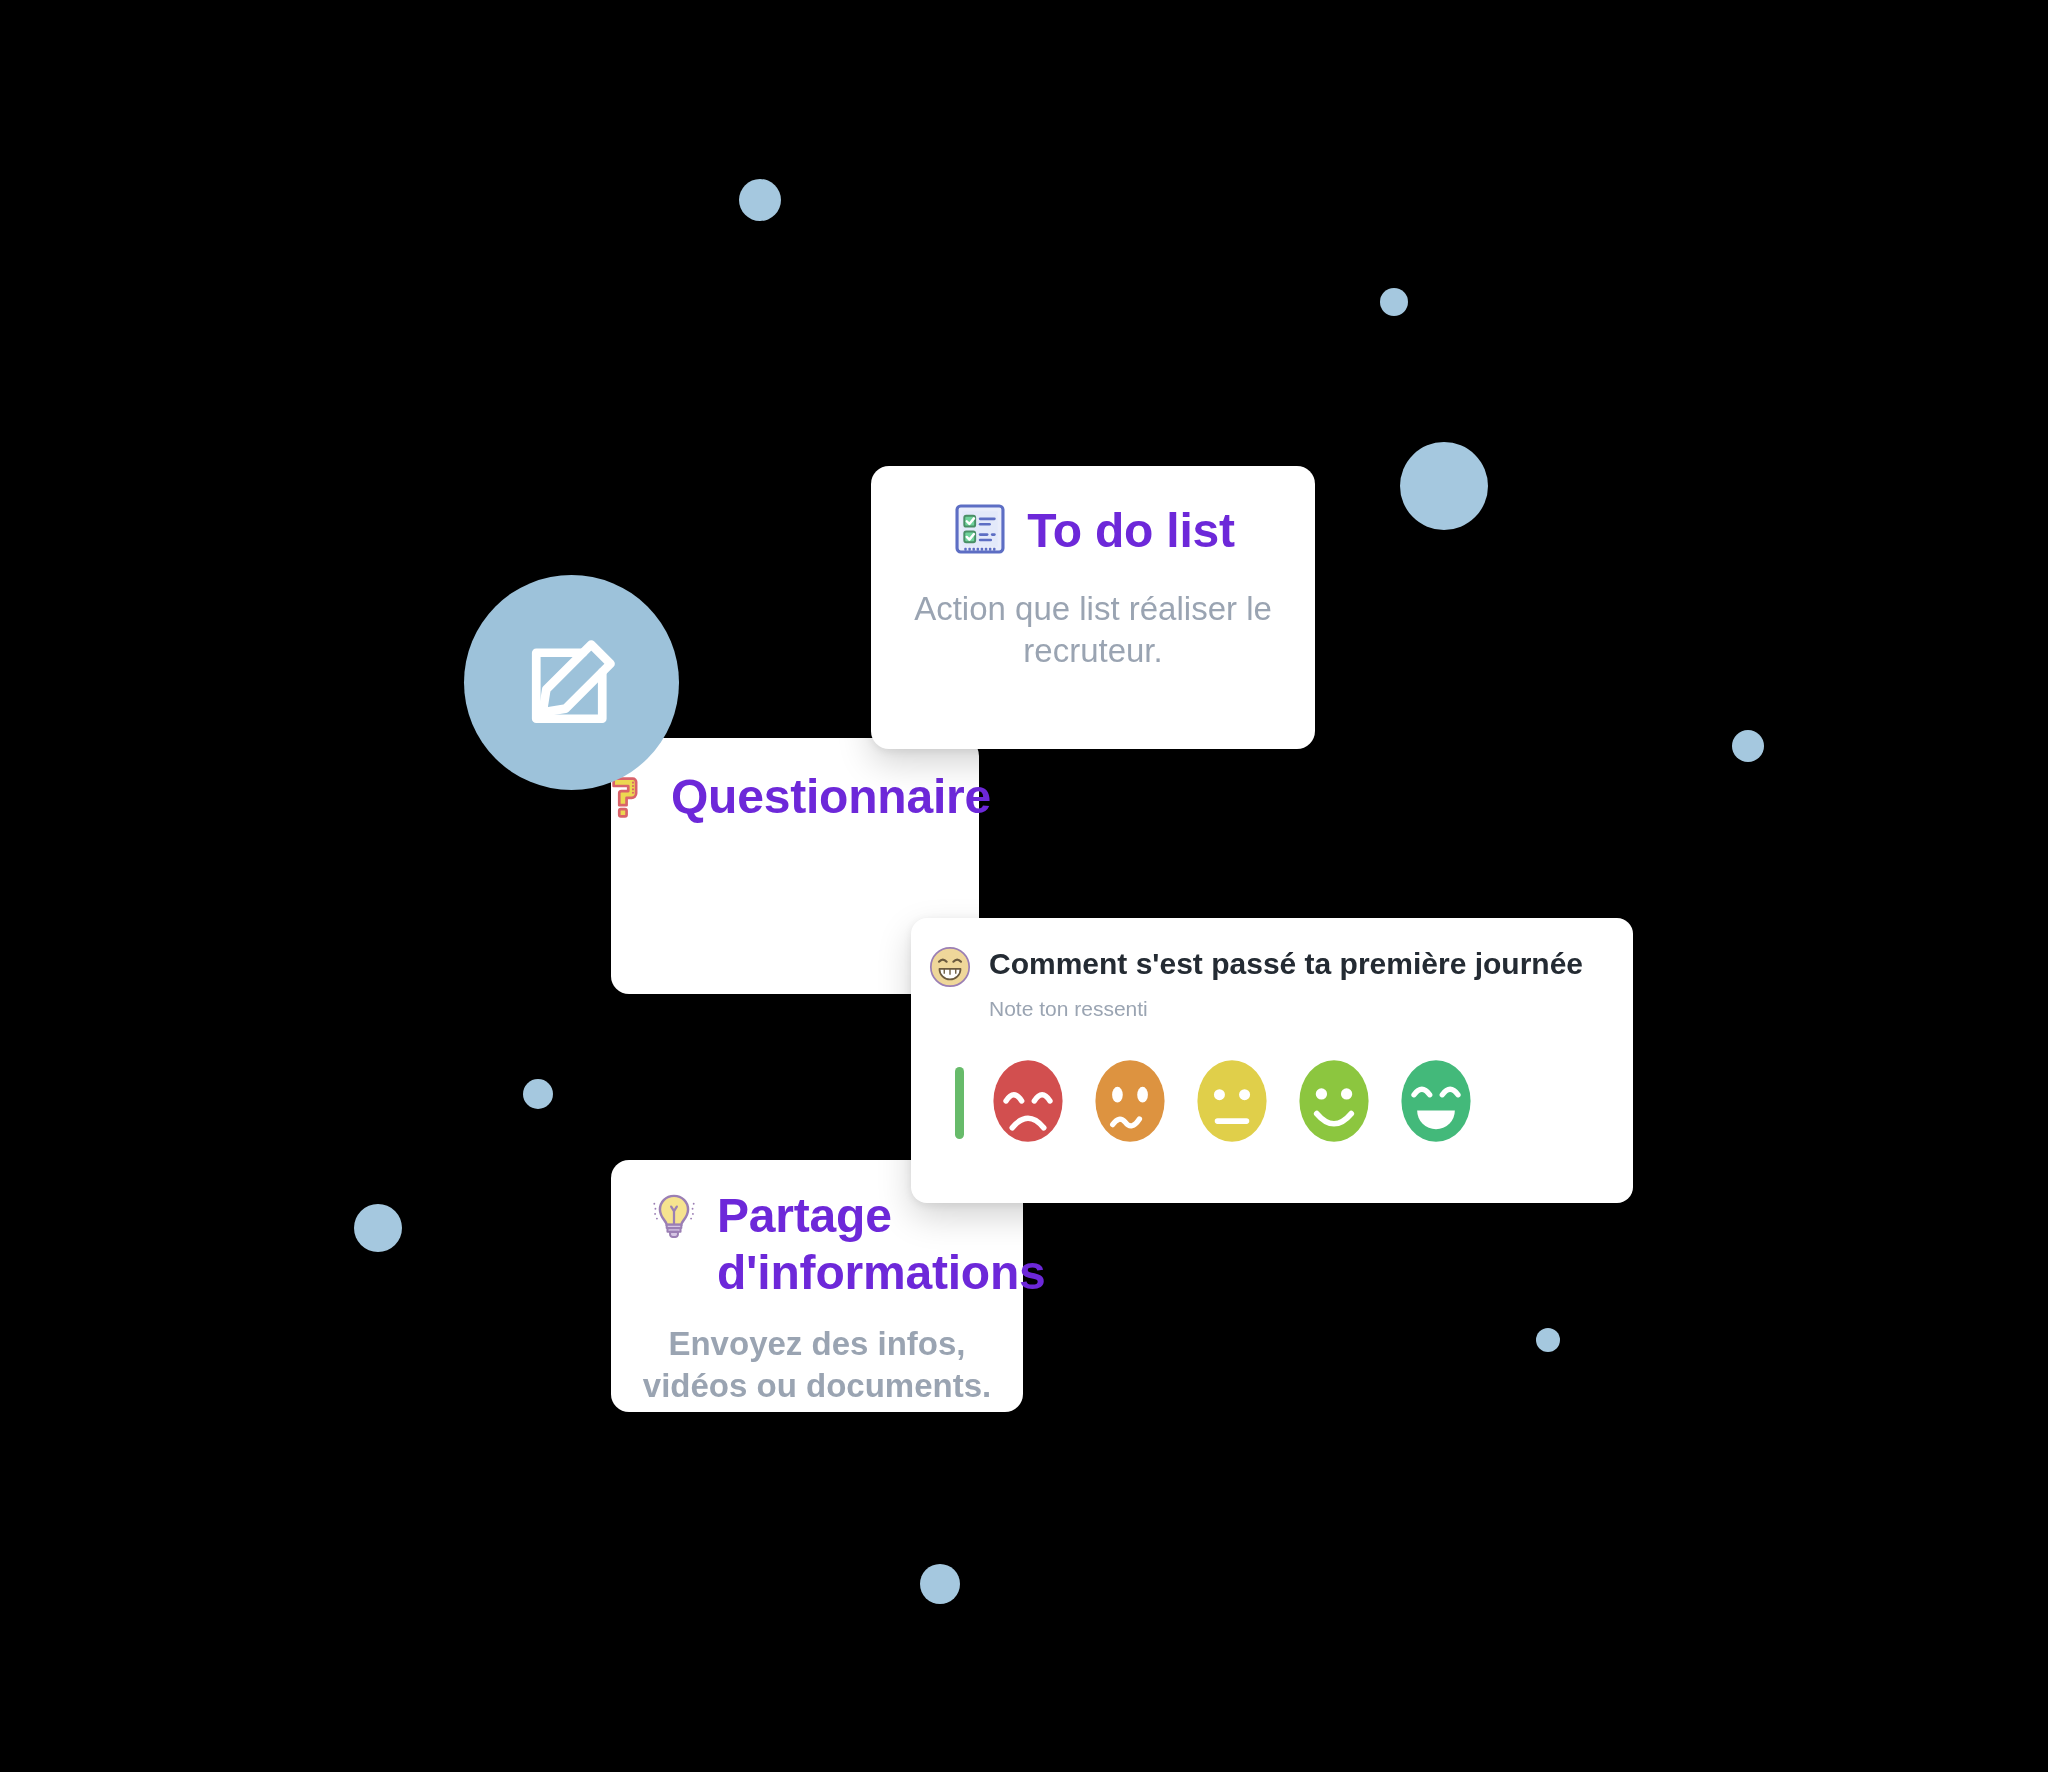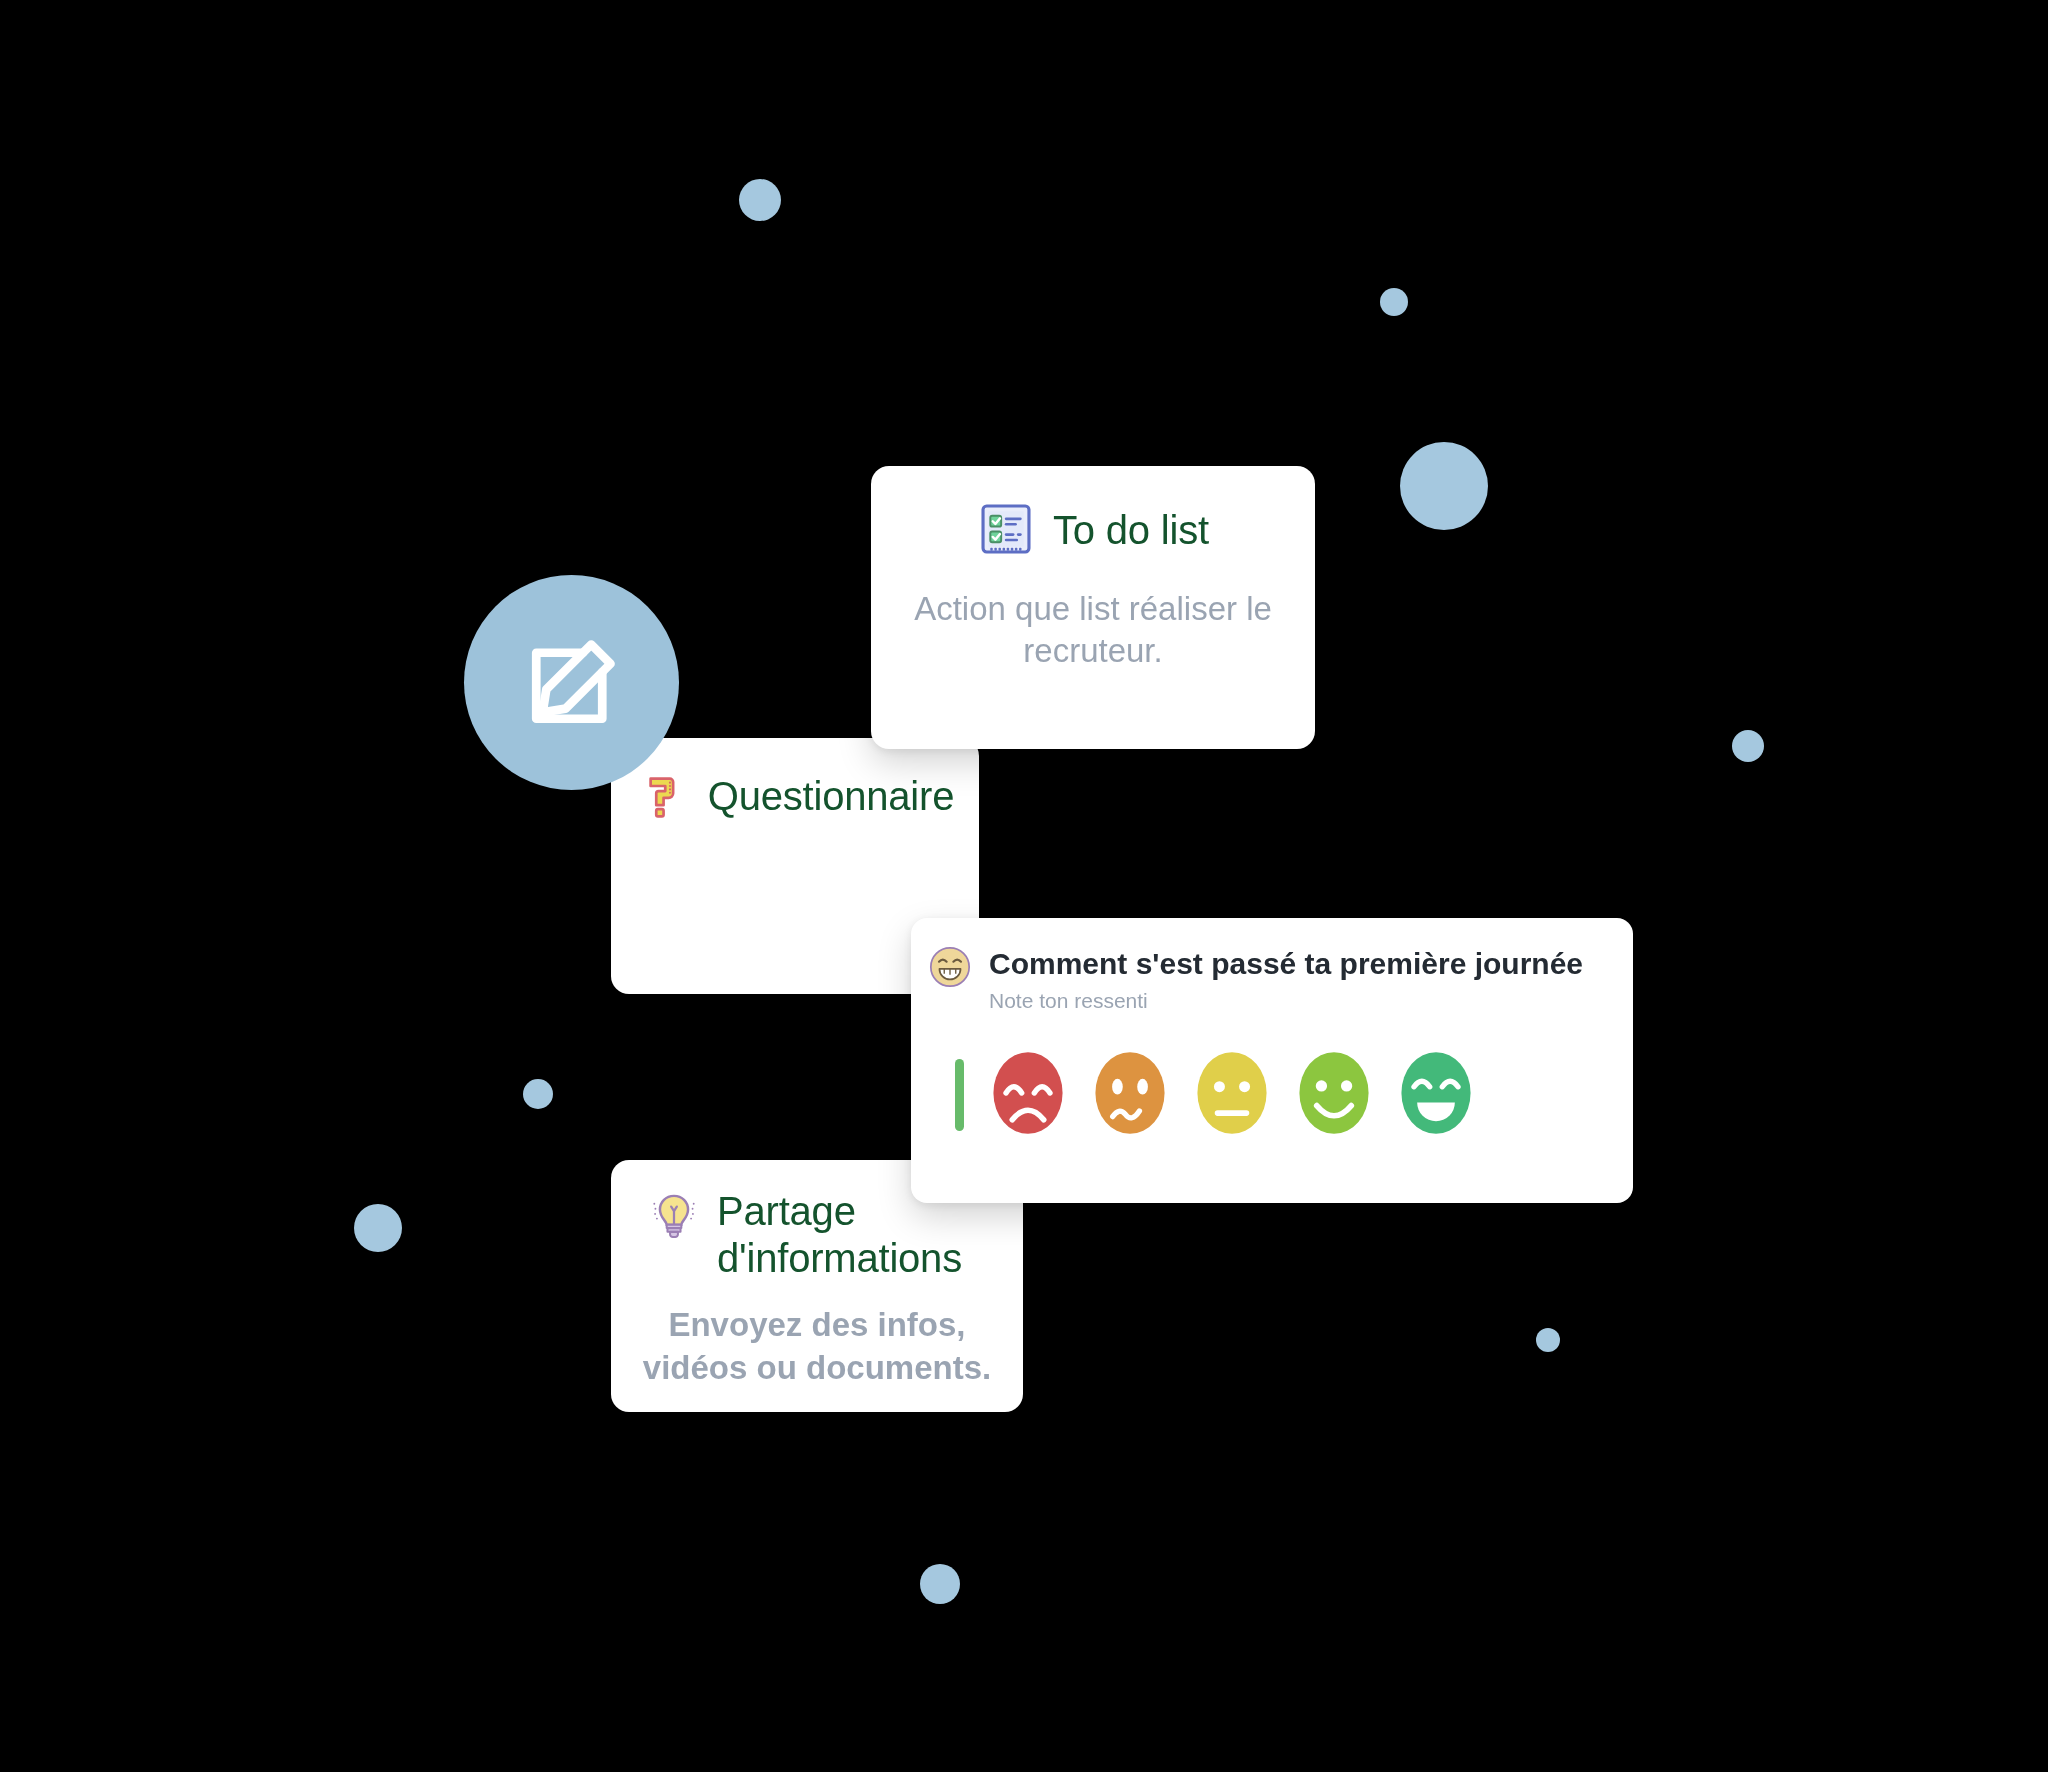--- a/index.html
+++ b/index.html
@@ -51,23 +51,23 @@
     box-shadow: 0 14px 34px rgba(0,0,0,0.17), 0 2px 8px rgba(0,0,0,0.08);
   }
 
   .card-head {
     display: flex;
     align-items: center;
     justify-content: center;
     gap: 18px;
   }
   .card-title {
-    font-size: 40px;
-    font-weight: normal;
-    color: #14532d;
+    font-size: 48px;
+    font-weight: bold;
+    color: #6d28d9;
     letter-spacing: -0.2px;
     line-height: 1.18;
   }
   .card-desc {
     text-align: center;
     font-size: 33px;
     line-height: 1.28;
     color: #9aa4b2;
   }
   .card-icon { flex: 0 0 auto; display: block; }
@@ -131,21 +131,21 @@
   .fb-title {
     font-size: 30px;
     font-weight: bold;
     color: #242b33;
     white-space: nowrap;
     line-height: 1.2;
   }
   .fb-subtitle {
     font-size: 21px;
     color: #9aa4b2;
-    margin-top: 7px;
+    margin-top: 15px;
   }
   .fb-scale {
     display: flex;
     align-items: center;
     gap: 26px;
     margin-top: 36px;
     padding-left: 28px;
   }
   .fb-accent-bar {
     width: 9px;

